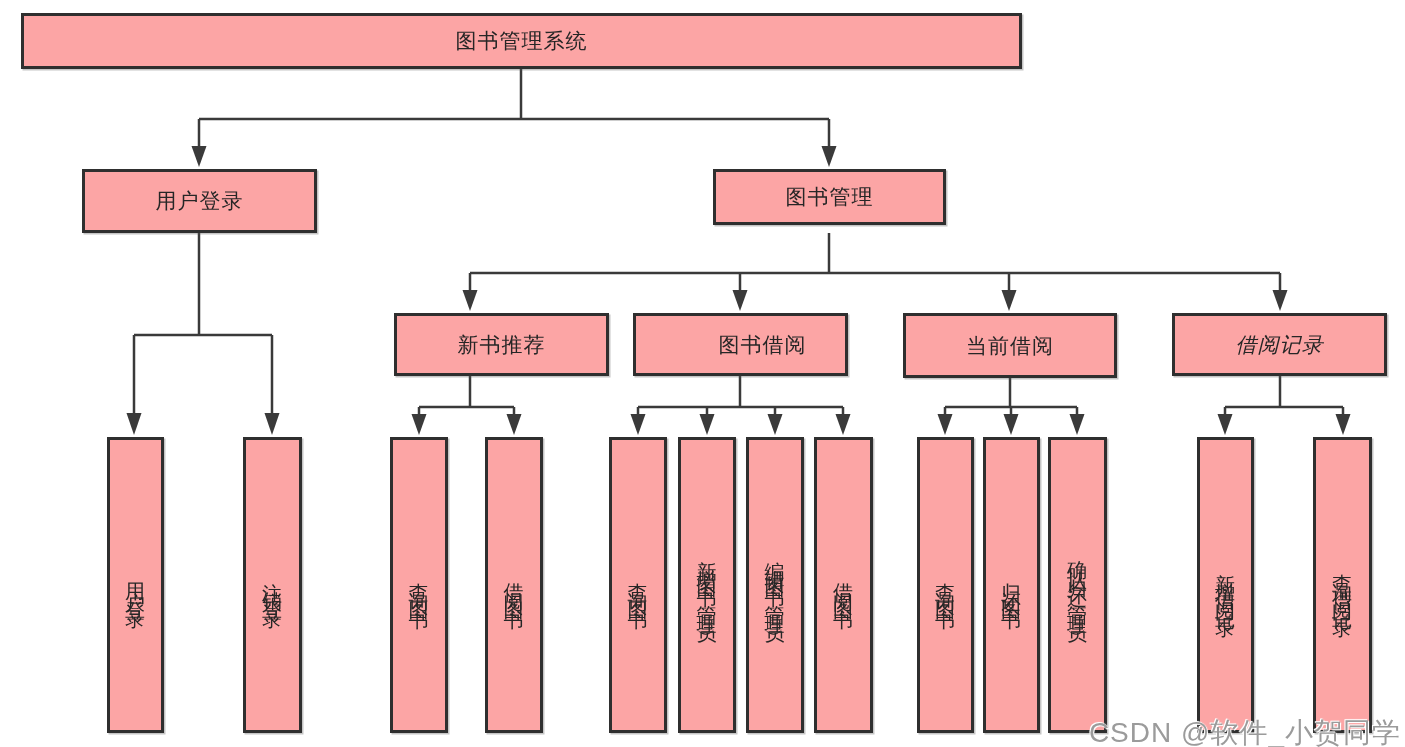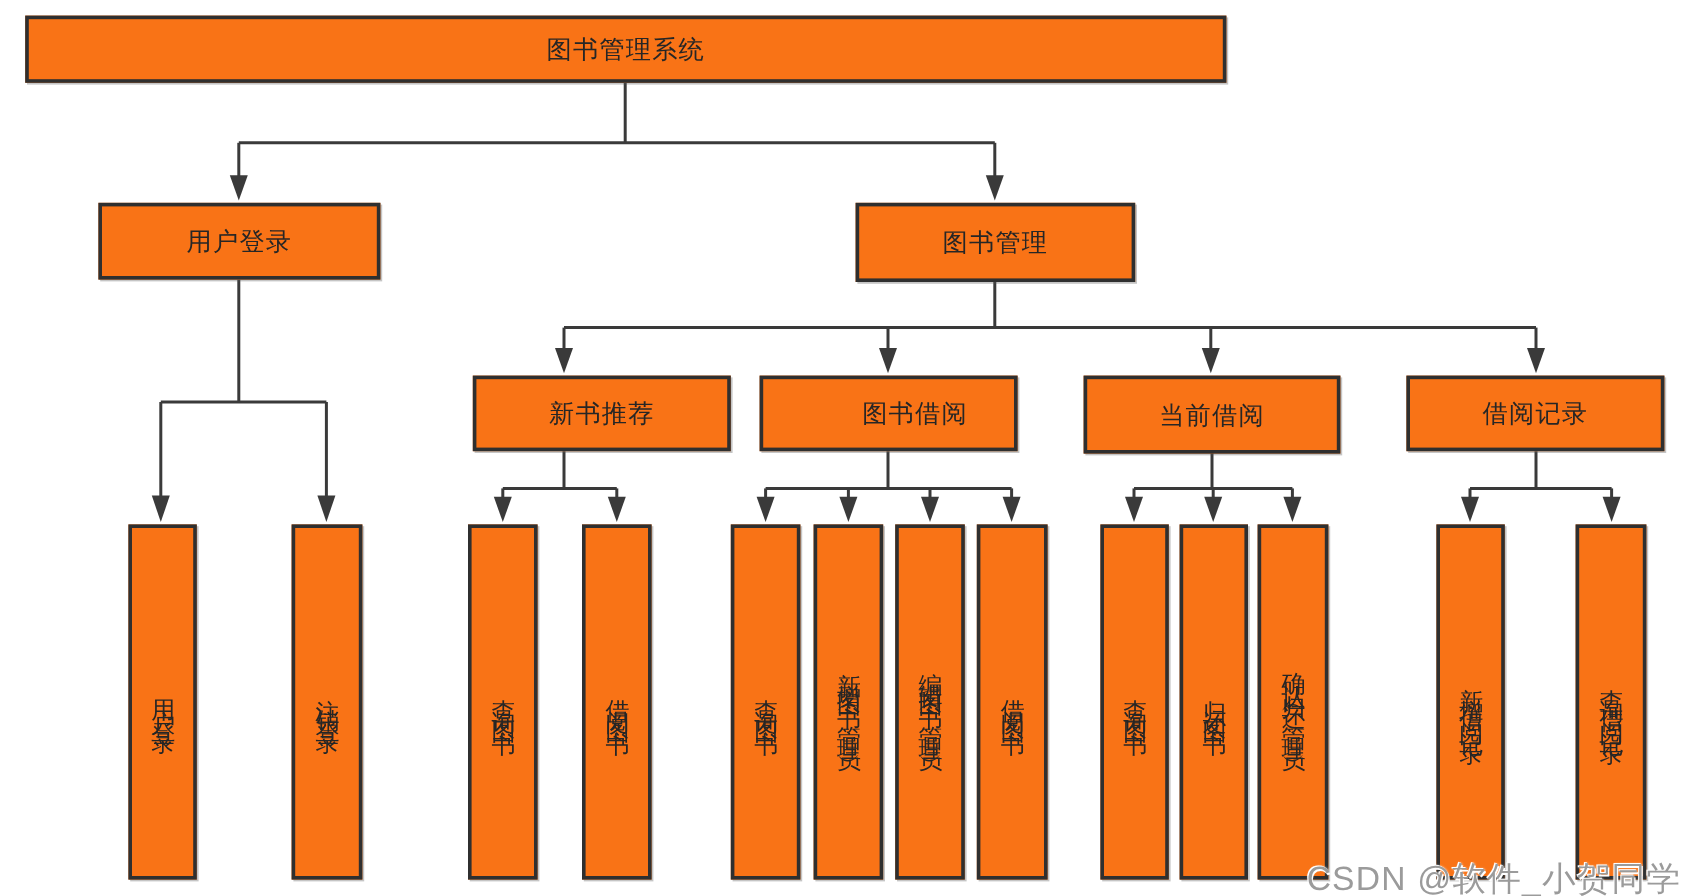--- a/index.html
+++ b/index.html
@@ -24,21 +24,21 @@
     stroke: #3a3a3a;
     stroke-width: 2.5;
   }
   svg.connectors polygon {
     fill: #3a3a3a;
     stroke: none;
   }
   .node {
     position: absolute;
     box-sizing: border-box;
-    background: #f97316;
+    background: #fca5a5;
     border: 3px solid #2f2f2f;
     box-shadow: 1.5px 1.5px 0 rgba(90,90,90,0.35);
     display: flex;
     align-items: center;
     justify-content: center;
     color: #262626;
   }
   .node.hnode {
     font-size: 21px;
     letter-spacing: 1px;
@@ -134,34 +134,34 @@
     <polygon points="1335.5,414 1350.5,414 1343,435"></polygon>
   </svg>
 
   <div class="node hnode" style="left:21px; top:13px; width:1001px; height:56px;">
     <span>图书管理系统</span>
   </div>
 
   <div class="node hnode" style="left:82px; top:169px; width:235px; height:64px;">
     <span>用户登录</span>
   </div>
-  <div class="node hnode" style="left:713px; top:169px; width:233px; height:66px;">
+  <div class="node hnode" style="left:713px; top:169px; width:233px; height:56px;">
     <span>图书管理</span>
   </div>
 
   <div class="node hnode" style="left:363px; top:313px; width:215px; height:63px;margin-left:31px;">
     <span>新书推荐</span>
   </div>
   <div class="node hnode" style="left:633px; top:313px; width:215px; height:63px;padding-left:44px;">
     <span>图书借阅</span>
   </div>
   <div class="node hnode" style="left:903px; top:313px; width:214px; height:65px;">
     <span>当前借阅</span>
   </div>
-  <div class="node hnode" style="left:1172px; top:313px; width:215px; height:63px;">
+  <div class="node hnode" style="left:1172px; top:313px; width:215px; height:63px;font-style:italic;">
     <span>借阅记录</span>
   </div>
 
   <div class="node leaf" style="left:107px; width:57px;">
     <span class="vtext">用户登录</span>
   </div>
   <div class="node leaf" style="left:243px; width:59px;">
     <span class="vtext">注销登录</span>
   </div>
 

